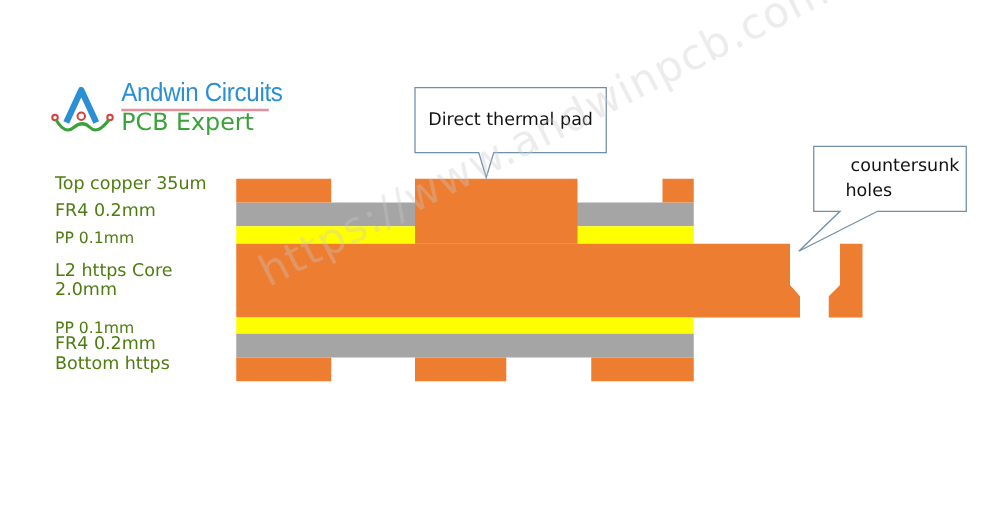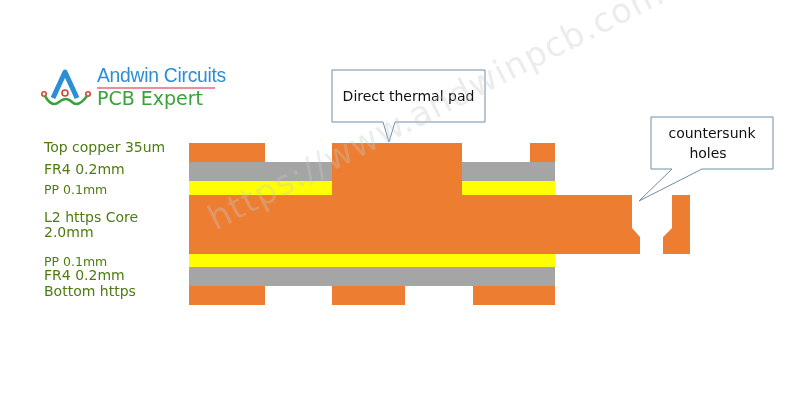--- a/index.html
+++ b/index.html
@@ -58,16 +58,16 @@
   <rect x="189" y="286" width="76" height="19" fill="#ed7d31"></rect>
   <rect x="332" y="286" width="73" height="19" fill="#ed7d31"></rect>
   <rect x="473" y="286" width="82" height="19" fill="#ed7d31"></rect>
 
   <path d="M332 70 H485 V122 H395 L389 142 L383 122 H332 Z" fill="#fff" stroke="#6f8ea8" stroke-width="1"></path>
 
   <path d="M651 117 H773 V169 H702 L639 201 L672 169 H651 Z" fill="#fff" stroke="#6f8ea8" stroke-width="1"></path>
 </svg>
 
 <div class="abs callout-text" style="left:332px;top:88px;width:153px;">Direct thermal pad</div>
-<div class="abs callout-text" style="left:651px;top:125px;width:122px;">countersunk</div>
-<div class="abs callout-text" style="left:644px;top:145px;width:128px;">holes</div>
+<div class="abs callout-text" style="left:651px;top:125px;width:122px;padding-left:12px;">countersunk</div>
+<div class="abs callout-text" style="left:631px;top:145px;width:128px;">holes</div>
 
 <div class="abs watermark">https://www.andwinpcb.com</div>
 
 </body></html>

